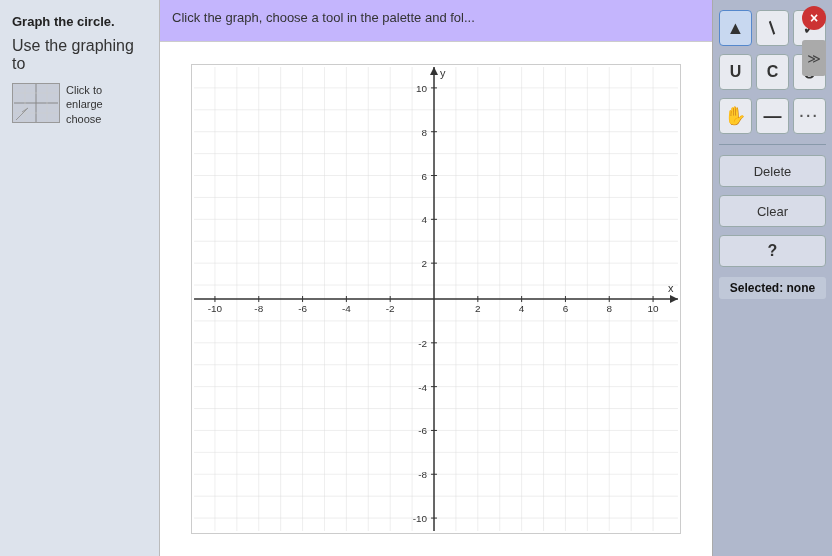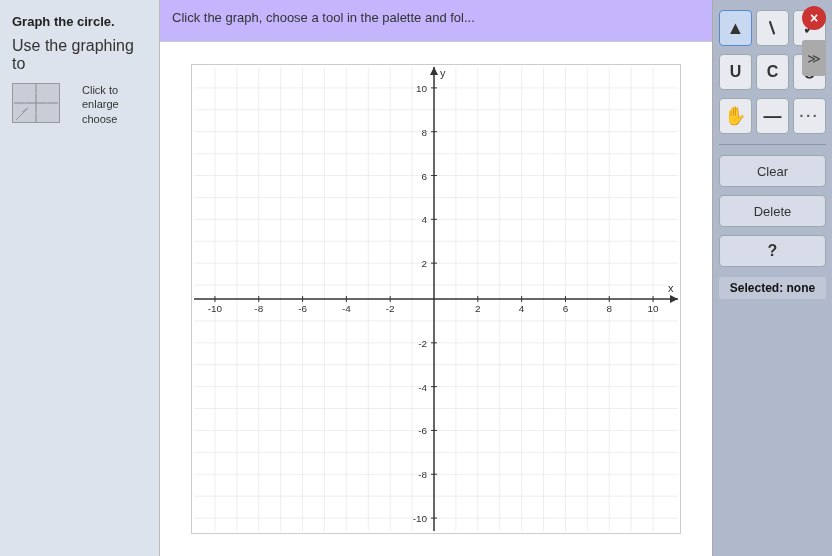--- a/index.html
+++ b/index.html
@@ -47,21 +47,21 @@
 
     .use-graphing {
       font-size: 16px;
       color: #333;
       margin-bottom: 10px;
     }
 
     .enlarge-box {
       display: flex;
       align-items: flex-start;
-      gap: 22px;
+      gap: 6px;
       margin-top: 8px;
     }
 
     .enlarge-thumbnail {
       width: 48px;
       height: 40px;
       background: #c8cdd8;
       border: 1px solid #999;
       display: flex;
       align-items: center;
@@ -434,26 +434,26 @@
       <div class="palette-btn">
         <span style="font-size:18px;">—</span>
       </div>
       <div class="palette-btn">
         <span class="dotted-line">···</span>
       </div>
     </div>
 
     <div class="palette-separator"></div>
 
+    <div class="palette-action delete-btn">
+      <span>Delete</span>
+    </div>
+
     <div class="palette-action clear-btn">
       <span>Clear</span>
-    </div>
-
-    <div class="palette-action delete-btn">
-      <span>Delete</span>
     </div>
 
     <div class="palette-action help-btn">
       <span>?</span>
     </div>
 
     <div class="selected-label">Selected: none</div>
 
   </div>
 

